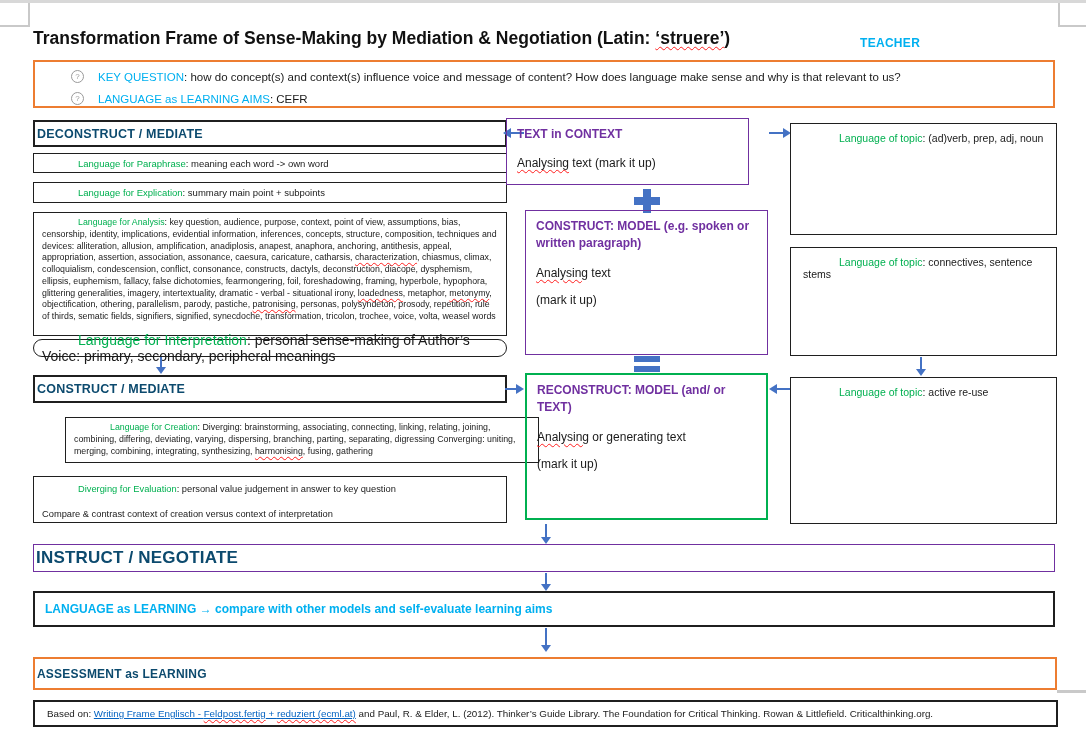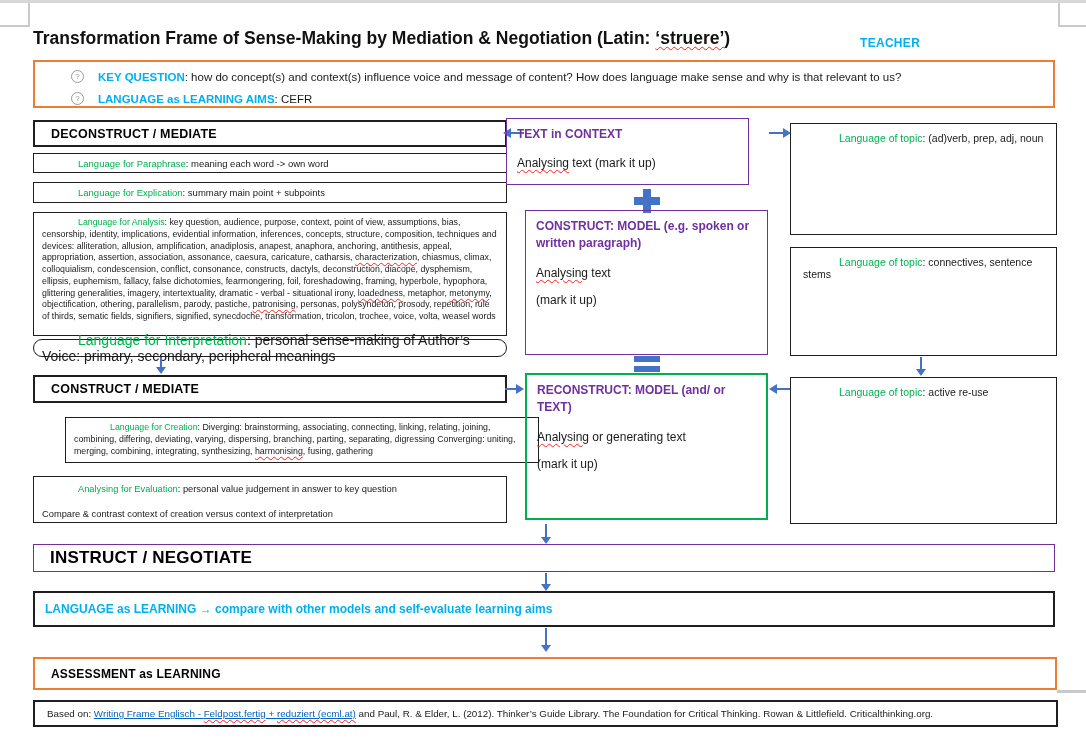--- a/index.html
+++ b/index.html
@@ -11,25 +11,25 @@
   .mark{background:#c9c9c9;}
   
   .doc-title{left:33px;top:28px;width:800px;font-size:17.5px;font-weight:bold;color:#111;}
   .teacher{left:860px;top:36px;font-size:12px;font-weight:bold;color:#00B0F0;letter-spacing:.3px;}
   
   .box{background:#fff;border:1.5px solid #1f1f1f;}
   .box-orange{border:2px solid #ED7D31;}
   .box-black2{border:2px solid #1f1f1f;}
   .box-purple{border:1.5px solid #7030A0;}
   .box-green{border:2px solid #00B050;}
-  .hdr{display:flex;align-items:center;padding:0 16px;font-weight:bold;color:#000000;font-size:12.5px;letter-spacing:.2px;}
+  .hdr{display:flex;align-items:center;padding:0 2px;font-weight:bold;color:#0c4a6e;font-size:12.5px;letter-spacing:.2px;}
   .thin{display:flex;align-items:center;padding:0 8px;font-size:9.5px;}
   .body-sm{font-size:8.8px;line-height:1.34;padding:4px 8px;overflow:hidden;}
   .lbl-green{color:#00B050;font-weight:normal;padding-left:36px;}
-  .cyan-label{color:#00B0F0;font-weight:bold;}
+  .cyan-label{color:#00B0F0;font-weight:normal;}
   .key-box{padding:5px 0 0 36px;font-size:11.5px;}
   .key-row{display:flex;align-items:center;margin-bottom:3px;height:19px;}
   .qbullet{width:11px;height:11px;border-radius:50%;border:1px solid #9a9a9a;color:#9a9a9a;
            font-size:8px;line-height:11px;text-align:center;margin-right:14px;flex:0 0 auto;}
   .mid-box{padding:7px 10px;font-size:12px;}
   .mid-title{font-weight:bold;color:#7030A0;line-height:1.45;}
   .mid-body{margin:13px 0 0 0;color:#1a1a1a;}
   .topic-box{padding:8px 12px;font-size:10.5px;}
   .squiggle{text-decoration-line:underline;text-decoration-style:wavy;
             text-decoration-color:#ff1f1f;text-decoration-thickness:1px;text-underline-offset:2px;}
@@ -101,21 +101,21 @@
       <div class="head"></div>
   </div>
 
   <div class="abs box-black2 hdr" style="left:33px;top:375px;width:474px;height:28px;">CONSTRUCT / MEDIATE</div>
 
   <div class="abs box body-sm" style="left:33px;top:417px;width:474px;height:46px;margin-left:32px;">
     <span class="lbl-green">Language for Creation</span><span><span>: Diverging: brainstorming, associating, connecting, linking, relating, joining, combining, differing, deviating, varying, dispersing, branching, parting, separating, digressing Converging: uniting, merging, combining, integrating, synthesizing, </span><span class="squiggle">harmonising</span><span>, fusing, gathering</span></span>
   </div>
 
   <div class="abs box body-sm" style="left:33px;top:476px;width:474px;height:47px;font-size:9.3px;padding-top:6px;">
-    <p><span class="lbl-green">Analysing for Evaluation</span><span>: personal value judgement in answer to key question</span></p>
+    <p><span class="lbl-green">Diverging for Evaluation</span><span>: personal value judgement in answer to key question</span></p>
     <p style="margin-top:13px;">Compare &amp; contrast context of creation versus context of interpretation</p>
   </div>
 
   <div class="abs harrow" style="left:503px;top:127px;width:21px;">
     <div class="head-left"></div>
       <div class="shaft"></div>
   </div>
 
   <div class="abs box-purple mid-box" style="left:506px;top:118px;width:243px;height:67px;">
     <div class="mid-title">TEXT in CONTEXT</div>

